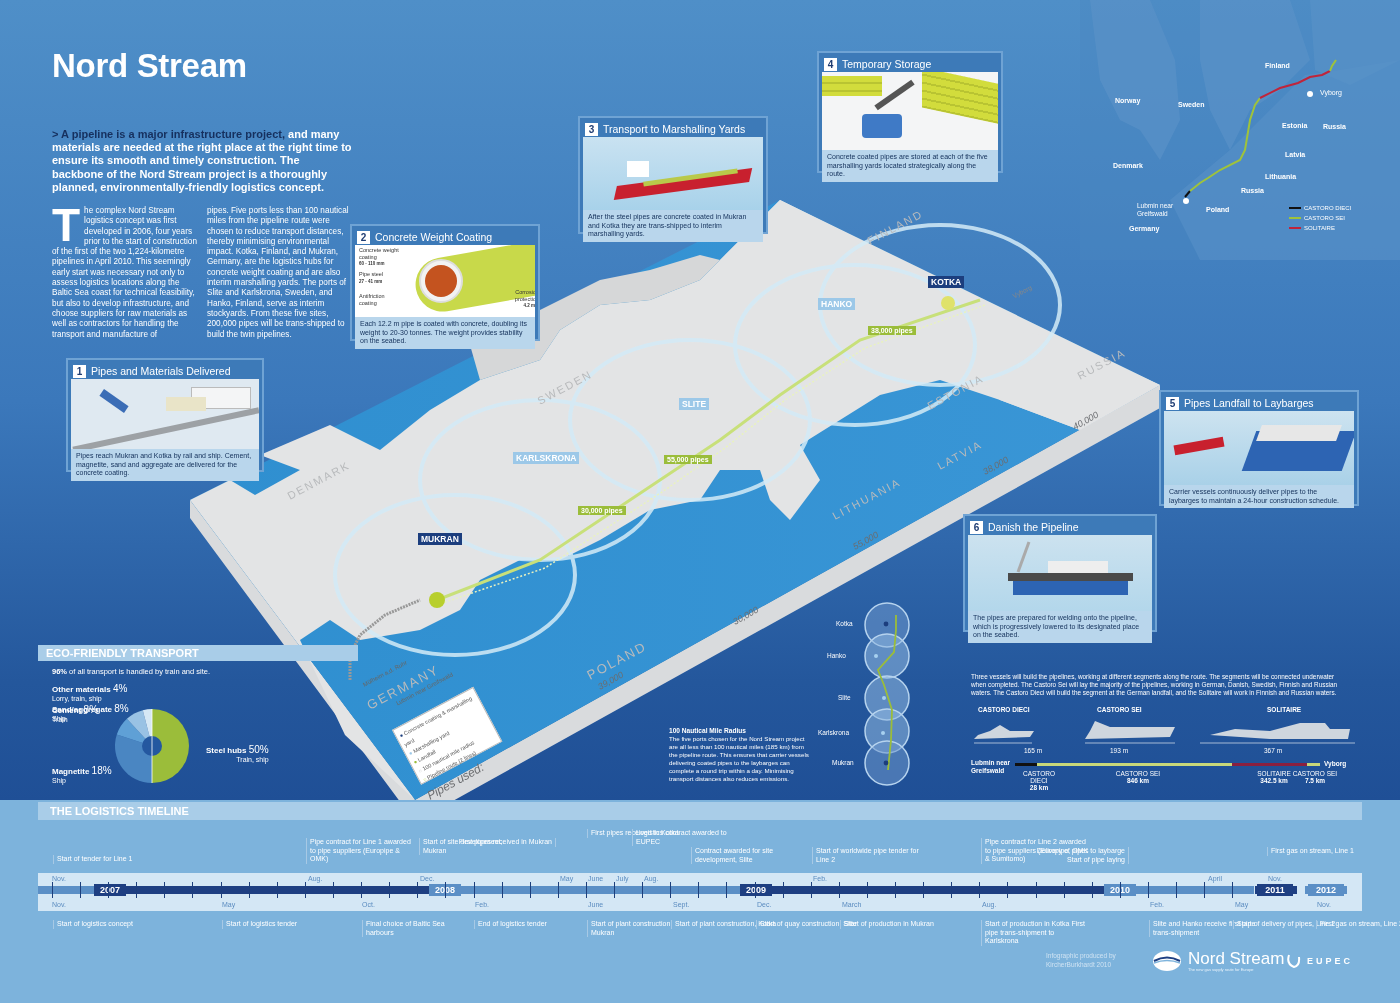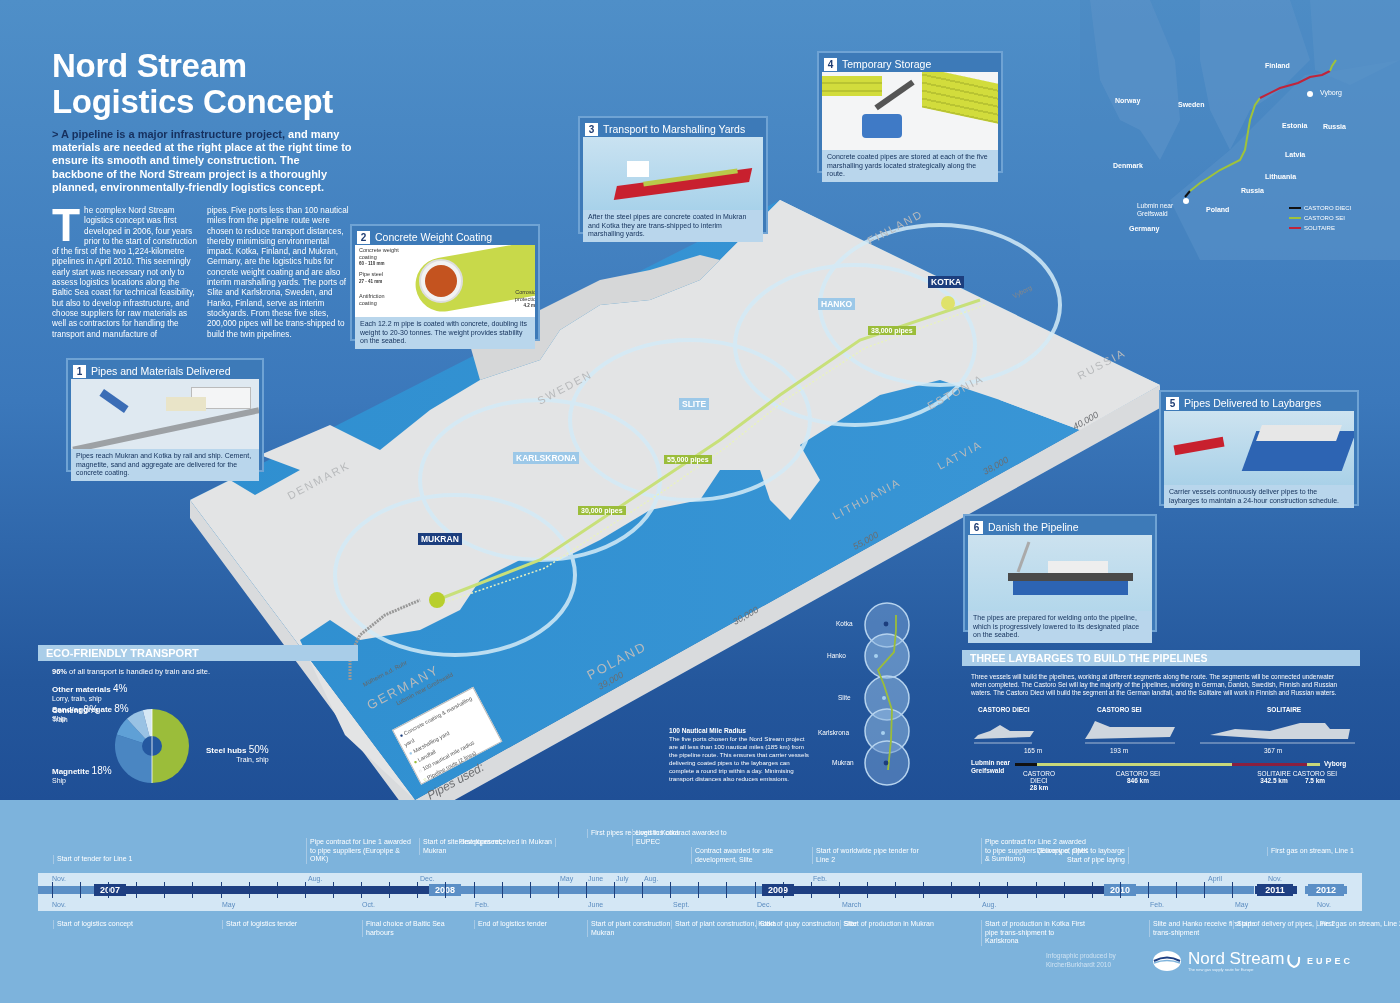--- a/index.html
+++ b/index.html
@@ -155,21 +155,20 @@
   <div class="abs" style="left:392px;top:730px;width:92px;height:62px;background:#fff;border:1px solid #bbb;transform:rotate(-28deg);transform-origin:0 0;padding:3px;font-size:5.5px;color:#555;line-height:10px">
     <div><span style="color:#1c3e7e">●</span> <span>Concrete coating &amp; marshalling yard</span></div>
     <div><span style="color:#9cc8e8">●</span> <span>Marshalling yard</span></div>
     <div><span style="color:#9bbd3a">●</span> <span>Landfall</span></div>
     <div><span style="color:#ccc">○</span> <span>100 nautical mile radius</span></div>
     <div><span style="color:#c8e07a">=</span> <span>Pipeline route (2 lines)</span></div>
   </div>
 
   <div class="abs title">
     <div>Nord Stream</div>
-    <div>Logistics Concept</div>
   </div>
   <div class="abs lead"><span class="hl">&gt; A pipeline is a major infrastructure project,</span><span> and many materials are needed at the right place at the right time to ensure its smooth and timely construction. The backbone of the Nord Stream project is a thoroughly planned, environmentally-friendly logistics concept.</span></div>
   <div class="abs body-cols">
     <div class="col"><span class="dropcap">T</span><span>he complex Nord Stream logistics concept was first developed in 2006, four years prior to the start of construction of the first of the two 1,224-kilometre pipelines in April 2010. This seemingly early start was necessary not only to assess logistics locations along the Baltic Sea coast for technical feasibility, but also to develop infrastructure, and choose suppliers for raw materials as well as contractors for handling the transport and manufacture of</span></div>
     <div class="col">pipes. Five ports less than 100 nautical miles from the pipeline route were chosen to reduce transport distances, thereby minimising environmental impact. Kotka, Finland, and Mukran, Germany, are the logistics hubs for concrete weight coating and are also interim marshalling yards. The ports of Slite and Karlskrona, Sweden, and Hanko, Finland, serve as interim stockyards. From these five sites, 200,000 pipes will be trans-shipped to build the twin pipelines.</div>
   </div>
 
   <div class="callout" style="left:66px;top:358px;width:198px;height:114px">
     <div class="hdr">
         <span class="num">1</span>
@@ -224,21 +223,21 @@
       <div class="abs" style="left:0;top:4px;width:60px;height:20px;background:repeating-linear-gradient(180deg,#d2dc3c 0 6px,#b9c432 6px 8px)"></div>
       <div class="abs" style="left:40px;top:42px;width:40px;height:24px;background:#3f7ac6;border-radius:4px"></div>
       <div class="abs" style="left:50px;top:20px;width:45px;height:6px;background:#555;transform:rotate(-35deg)"></div>
     </div>
     <div class="cap">Concrete coated pipes are stored at each of the five marshalling yards located strategically along the route.</div>
   </div>
 
   <div class="callout" style="left:1159px;top:390px;width:200px;height:116px">
     <div class="hdr">
         <span class="num">5</span>
-        <span>Pipes Delivered to Laybarges</span>
+        <span>Pipes Landfall to Laybarges</span>
       </div>
     <div class="img" style="height:74px;background:linear-gradient(#cde3f0,#a9d1e8)">
       <div class="abs" style="left:10px;top:30px;width:50px;height:10px;background:#c8202e;transform:rotate(-10deg)"></div>
       <div class="abs" style="left:85px;top:20px;width:100px;height:40px;background:#2d64b3;transform:skewX(-20deg)"></div>
       <div class="abs" style="left:95px;top:14px;width:80px;height:16px;background:#e7e7e7;transform:skewX(-20deg)"></div>
     </div>
     <div class="cap">Carrier vessels continuously deliver pipes to the laybarges to maintain a 24-hour construction schedule.</div>
   </div>
 
   <div class="callout" style="left:963px;top:514px;width:194px;height:118px">
@@ -293,21 +292,20 @@
     <circle cx="22" cy="98" r="2" fill="#a7d0ef"></circle>
     <circle cx="21" cy="133" r="2" fill="#a7d0ef"></circle>
     <circle cx="24" cy="163" r="2.4" fill="#1c3e7e"></circle>
   </svg>
   <div class="abs" style="left:836px;top:620px;font-size:6.5px">Kotka</div>
   <div class="abs" style="left:827px;top:652px;font-size:6.5px">Hanko</div>
   <div class="abs" style="left:838px;top:694px;font-size:6.5px">Slite</div>
   <div class="abs" style="left:818px;top:729px;font-size:6.5px">Karlskrona</div>
   <div class="abs" style="left:832px;top:759px;font-size:6.5px">Mukran</div>
 
-  <div class="abs sec-bar" style="left:962px;top:650px;width:398px;height:16px;font-size:10.5px">THREE LAYBARGES TO BUILD THE PIPELINES</div>
   <div class="abs lay-txt" style="left:971px;top:673px;width:380px;font-size:6.4px;line-height:8px">Three vessels will build the pipelines, working at different segments along the route. The segments will be connected underwater when completed. The Castoro Sei will lay the majority of the pipelines, working in German, Danish, Swedish, Finnish and Russian waters. The Castoro Dieci will build the segment at the German landfall, and the Solitaire will work in Finnish and Russian waters.</div>
   <div class="abs" style="left:978px;top:706px;font-size:6.5px;font-weight:bold">CASTORO DIECI</div>
   <div class="abs" style="left:1097px;top:706px;font-size:6.5px;font-weight:bold">CASTORO SEI</div>
   <div class="abs" style="left:1267px;top:706px;font-size:6.5px;font-weight:bold">SOLITAIRE</div>
   <svg class="abs" style="left:970px;top:715px;width:390px;height:30px" viewBox="0 0 390 30">
     <g fill="#cfd6de">
       <path d="M4,24 L60,22 L64,16 L40,16 L30,10 L20,16 L8,20 Z"></path>
       <path d="M115,24 L200,22 L205,12 L140,12 L125,6 L120,16 Z"></path>
       <path d="M240,20 L265,14 L300,16 L330,8 L355,8 L360,14 L380,14 L378,24 L300,24 Z"></path>
     </g>
@@ -327,30 +325,31 @@
     <div style="width:195px;background:#c8d87a"></div>
     <div style="width:75px;background:#8a2040"></div>
     <div style="width:13px;background:#c8d87a"></div>
   </div>
   <div class="abs" style="left:1014px;top:770px;font-size:6.5px;text-align:center;width:50px"><div>CASTORO DIECI</div><b>28 km</b></div>
   <div class="abs" style="left:1113px;top:770px;font-size:6.5px;text-align:center;width:50px"><div>CASTORO SEI</div><b>846 km</b></div>
   <div class="abs" style="left:1252px;top:770px;font-size:6.5px;text-align:center;width:44px"><div>SOLITAIRE</div><b>342.5 km</b></div>
   <div class="abs" style="left:1290px;top:770px;font-size:6.5px;text-align:center;width:50px"><div>CASTORO SEI</div><b>7.5 km</b></div>
 
   <div class="abs tl-wrap"></div>
+  <div class="abs tl-head">THE LOGISTICS TIMELINE</div>
   <div class="abs tl-band"></div>
   <div class="abs tl-line" style="left:38px;width:60px;background:#5b8fc6"></div>
   <div class="abs tl-line" style="left:98px;width:1010px;background:#1e3f82"></div>
   <div class="abs tl-line" style="left:460px;width:310px;background:#5b8fc6"></div>
   <div class="abs tl-line" style="left:1108px;width:146px;background:#5b8fc6"></div>
   <div class="abs tl-line" style="left:1255px;width:42px;background:#1e3f82"></div>
   <div class="abs tl-line" style="left:1305px;width:42px;background:#5b8fc6"></div>
   <div class="tl-year" style="left:94px;width:32px;background:#1e3f82">2007</div>
   <div class="tl-year" style="left:429px;width:32px;background:#5b8fc6">2008</div>
-  <div class="tl-year" style="left:762px;width:32px;background:#1e3f82">2009</div>
+  <div class="tl-year" style="left:740px;width:32px;background:#1e3f82">2009</div>
   <div class="tl-year" style="left:1104px;width:32px;background:#5b8fc6">2010</div>
   <div class="tl-year" style="left:1257px;width:36px;background:#1e3f82">2011</div>
   <div class="tl-year" style="left:1308px;width:36px;background:#5b8fc6">2012</div>
 
   <div id="tl-ticks">
       <div class="tick" style="left: 52px;"></div>
       <div class="tick" style="left: 80px;"></div>
       <div class="tick" style="left: 108px;"></div>
       <div class="tick" style="left: 136px;"></div>
       <div class="tick" style="left: 164px;"></div>

